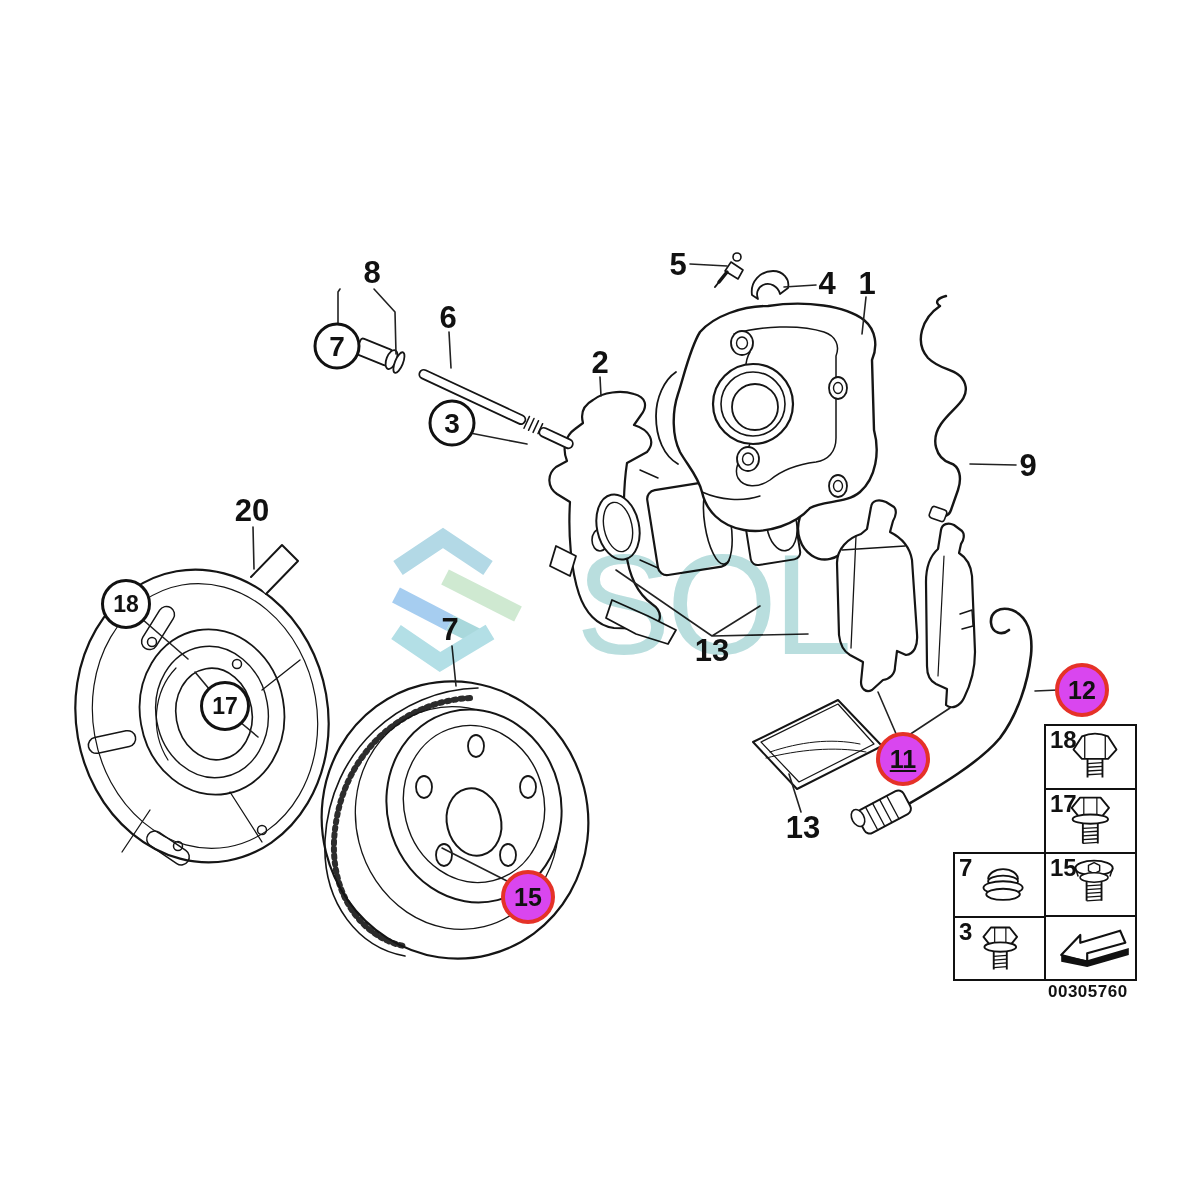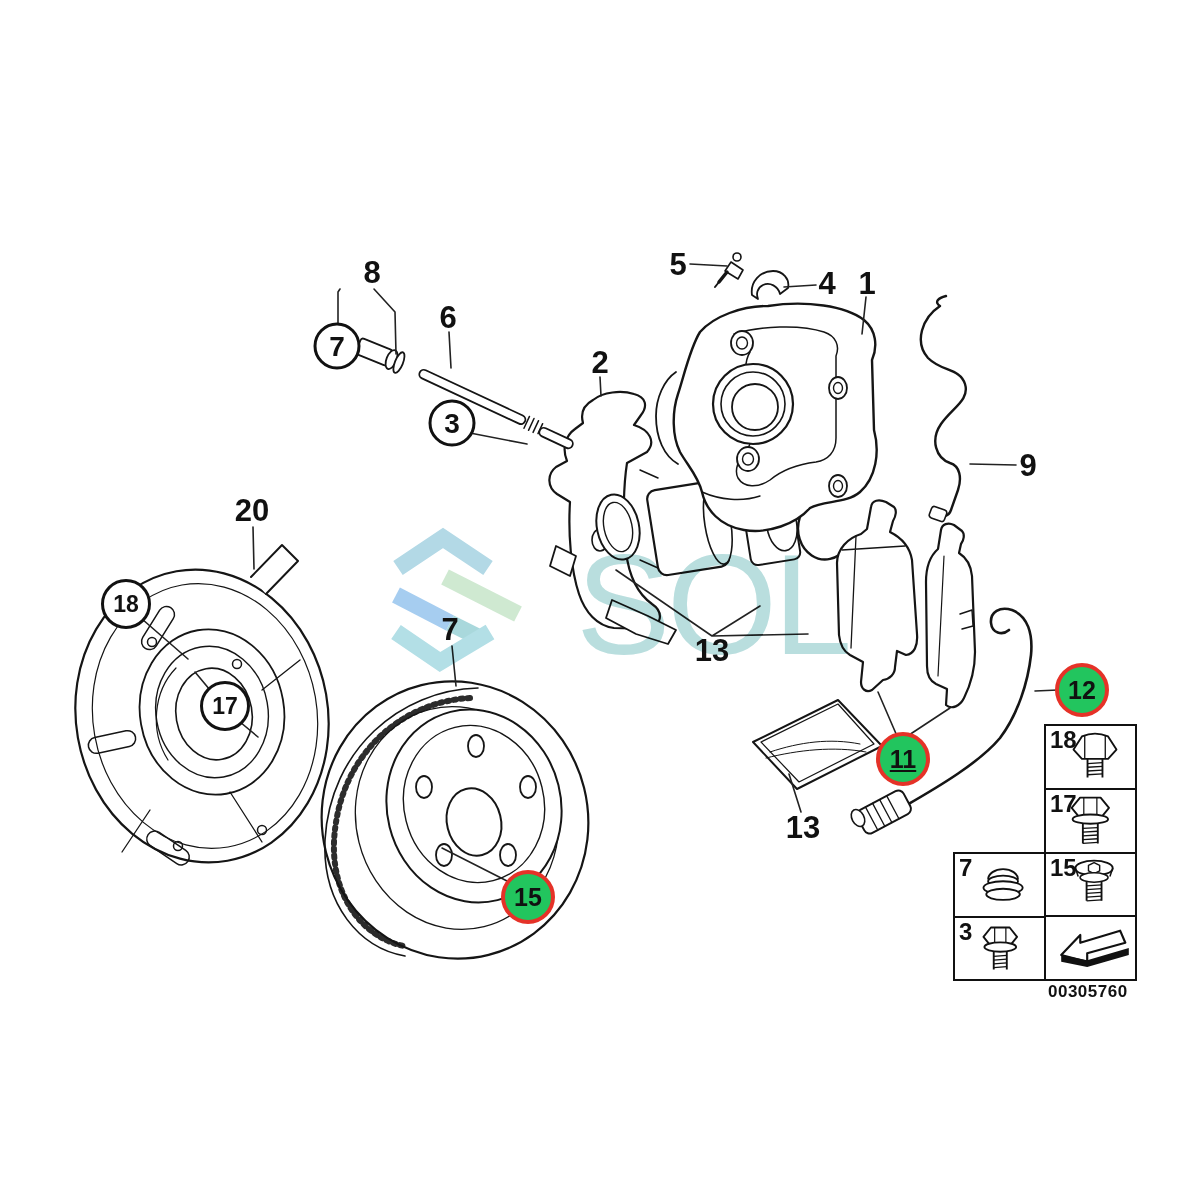--- a/index.html
+++ b/index.html
@@ -19,21 +19,21 @@
   
   #callout-layer{position:absolute;left:0;top:0;width:1200px;height:1200px;}
   .callout{position:absolute;transform:translate(-50%,-50%);
            display:flex;align-items:center;justify-content:center;
            font-weight:700;color:#111;white-space:nowrap;}
   .callout.plain{font-size:31px;}
   .callout.circle{width:41px;height:41px;border:3.5px solid #111;
                   border-radius:50%;background:#fff;font-size:28px;}
   .callout.circle.two{width:44px;height:44px;font-size:23px;}
   .callout.circle-red{width:46px;height:46px;border:4.5px solid var(--red,#e53228);
-                      border-radius:50%;background:#22c55e;font-size:29px;}
+                      border-radius:50%;background:#d946ef;font-size:29px;}
   .callout.circle-red.two{font-size:25px;}
 
   
   .legend-col{position:absolute;background:#fff;border:2.5px solid #111;
               display:flex;flex-direction:column;box-sizing:border-box;}
   .col-right{left:1044px;top:724px;width:93px;height:257px;}
   .col-left{left:953px;top:852px;width:93px;height:129px;}
   .legend-cell{position:relative;flex:1;border-top:2.5px solid #111;
                display:flex;align-items:center;justify-content:center;
                padding-left:8px;box-sizing:border-box;}

